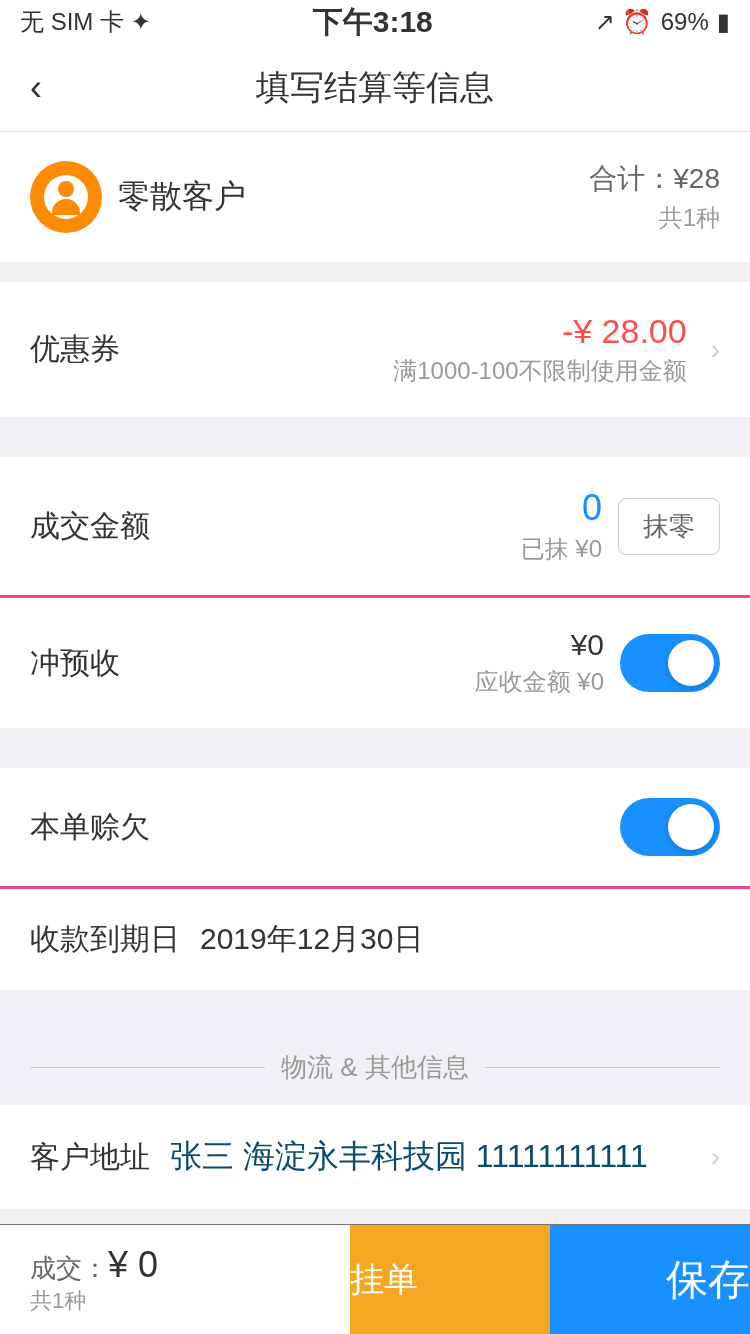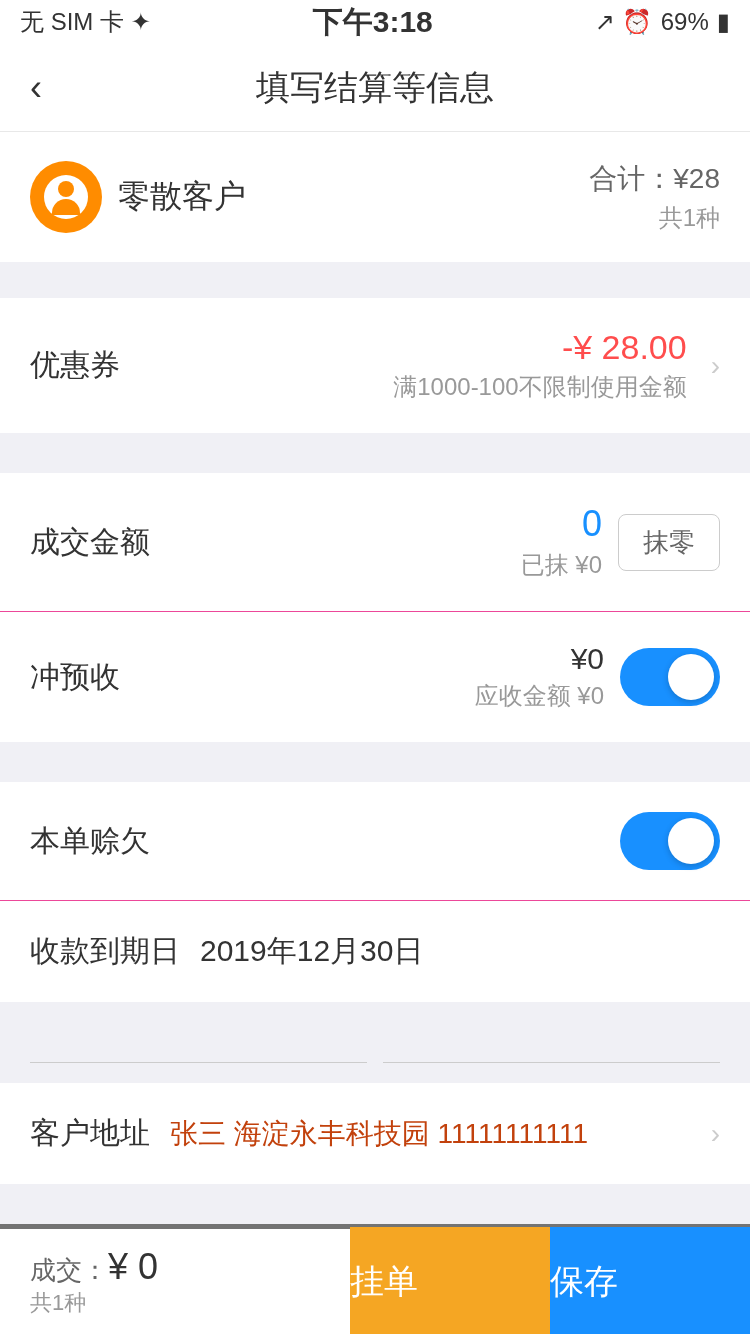--- a/index.html
+++ b/index.html
@@ -57,21 +57,21 @@
       padding-bottom: 120px;
     }
 
     
     .customer-row {
       background: #fff;
       padding: 28px 30px;
       display: flex;
       align-items: center;
       justify-content: space-between;
-      margin-bottom: 36px;
+      margin-bottom: 20px;
     }
     .customer-left {
       display: flex;
       align-items: center;
       gap: 16px;
     }
     .customer-avatar {
       width: 72px;
       height: 72px;
       background: #ff8c00;
@@ -129,21 +129,21 @@
     
     .section {
       background: #fff;
       margin-bottom: 20px;
     }
     .section-row {
       padding: 30px 30px;
       display: flex;
       align-items: center;
       justify-content: space-between;
-      border-bottom: 1px solid #ec4899;
+      border-bottom: 3px solid #ec4899;
       min-height: 100px;
     }
     .section-row:last-child { border-bottom: none; }
     .row-label {
       font-size: 30px;
       color: #333;
     }
     .row-right {
       display: flex;
       align-items: center;
@@ -258,37 +258,37 @@
       display: flex;
       align-items: center;
       justify-content: space-between;
     }
     .address-label {
       font-size: 30px;
       color: #333;
       flex-shrink: 0;
     }
     .address-value {
-      font-size: 28px;
-      color: #c2410c;
+      font-size: 32px;
+      color: #0c4a6e;
       margin-left: 20px;
       flex: 1;
     }
 
     
     .bottom-bar {
       position: fixed;
       bottom: 0;
       left: 0;
       width: 750px;
       height: 110px;
       background: #fff;
       display: flex;
       align-items: center;
-      border-top: 5px solid #737373;
+      border-top: 1px solid #737373;
     }
     .bottom-info {
       flex: 1;
       padding: 0 30px;
     }
     .bottom-deal {
       font-size: 26px;
       color: #666;
     }
     .bottom-amount {
@@ -312,22 +312,22 @@
       font-weight: 400;
       cursor: pointer;
       margin-left: 13px;
     }
     .bottom-btn-save {
       width: 200px;
       height: 110px;
       background: #1890ff;
       display: flex;
       align-items: center;
-      justify-content: flex-start;
-      font-size: 34px;
+      justify-content: flex-end;
+      font-size: 42px;
       color: #fff;
       font-weight: 500;
       cursor: pointer;
     }
   </style>
 </head>
 <body>
 
 <div class="status-bar">
   <div class="status-left">
@@ -419,20 +419,21 @@
     <div class="due-date-row">
       <span class="due-date-label">收款到期日</span>
       <span class="due-date-value">2019年12月30日</span>
     </div>
   </div>
 
   <div class="section-divider"></div>
 
   <div class="logistics-divider">
     <div class="logistics-line"></div>
+    <span class="logistics-text">物流 &amp; 其他信息</span>
     <div class="logistics-line"></div>
   </div>
 
   <div class="section">
     <div class="address-row">
       <span class="address-label">客户地址</span>
       <span class="address-value">张三 海淀永丰科技园 11111111111</span>
       <span class="chevron">›</span>
     </div>
   </div>

